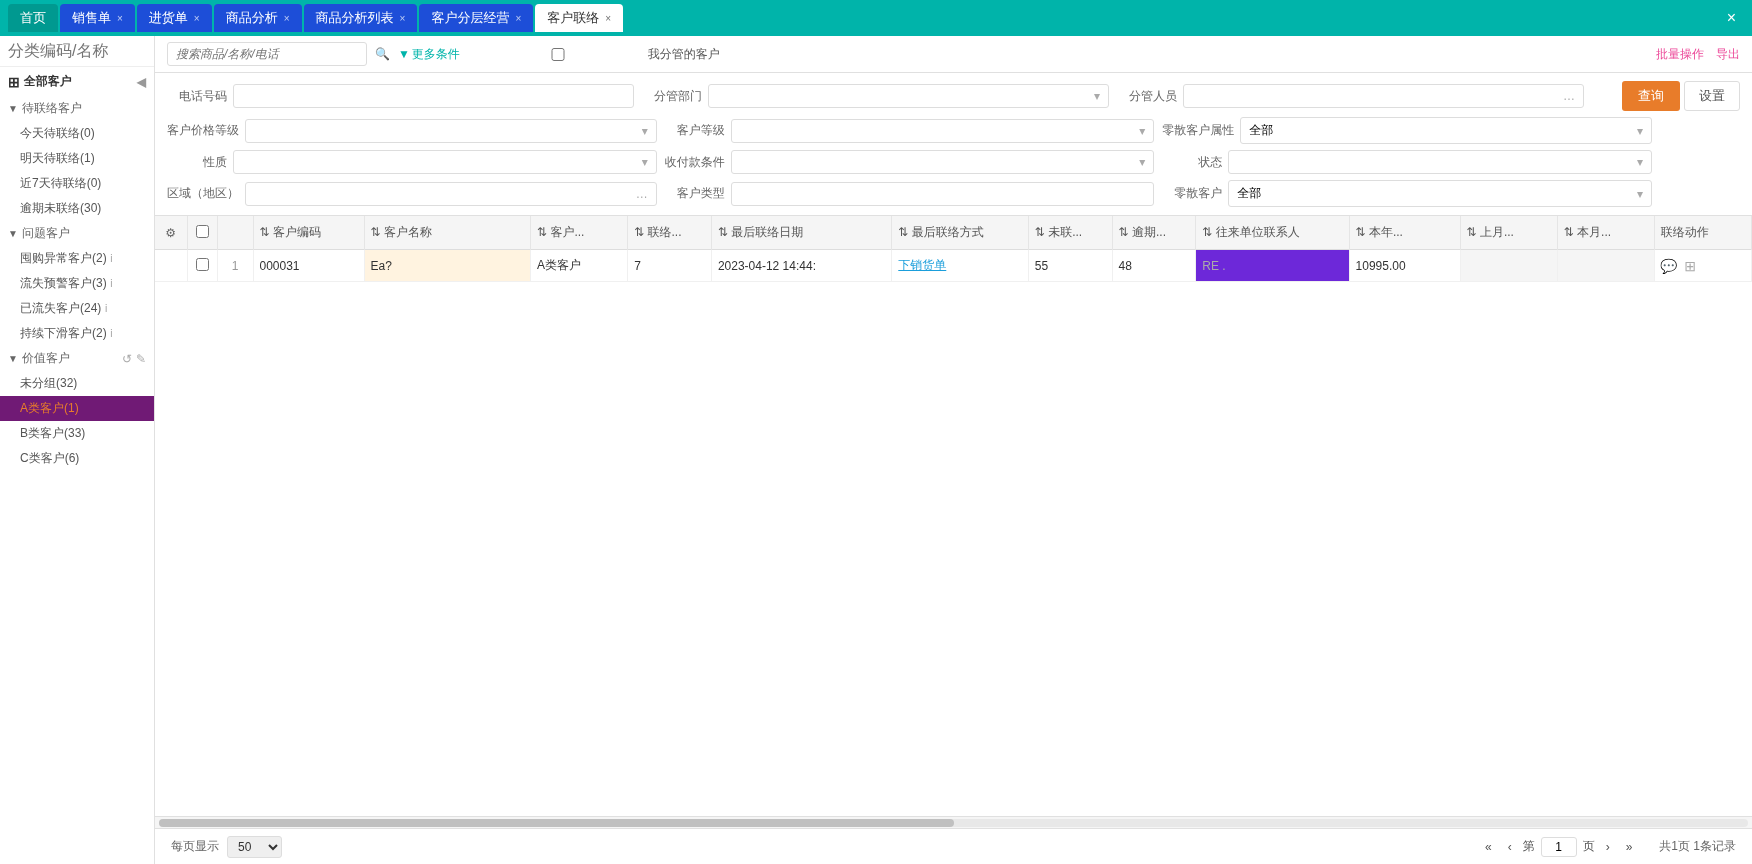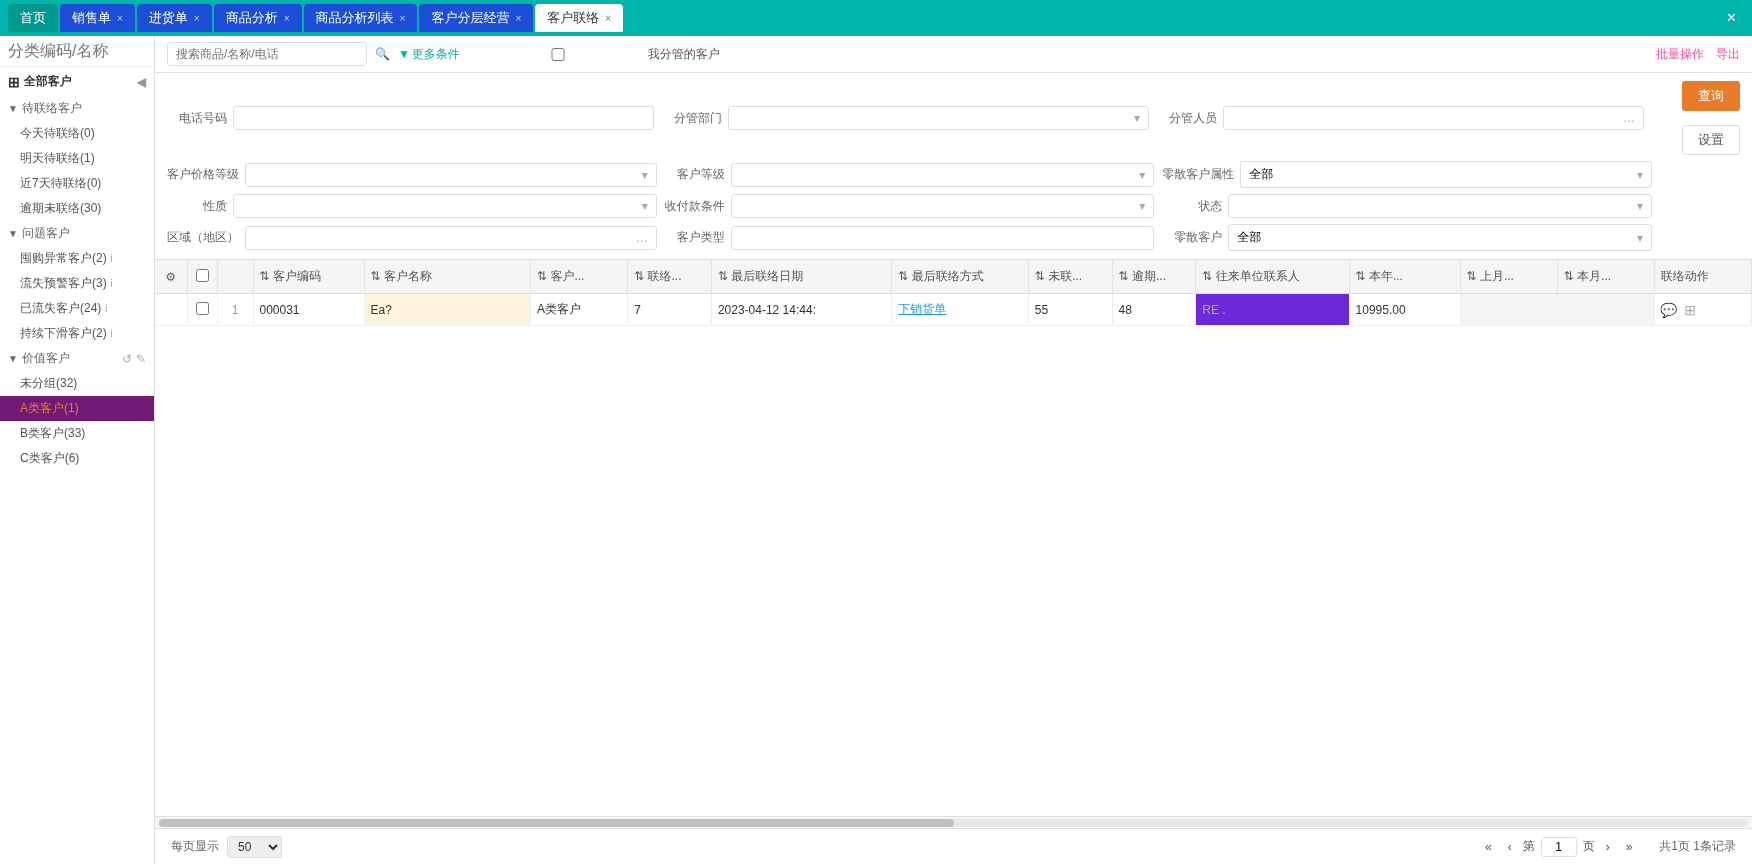--- a/index.html
+++ b/index.html
@@ -117,20 +117,21 @@
       padding: 6px 12px;
       border-bottom: 1px solid #e0e0e0;
       gap: 8px;
     }
     .filter-bar input {
       border: 1px solid #ddd;
       border-radius: 3px;
       padding: 4px 8px;
       width: 180px;
       outline: none;
+      font-style: italic;
     }
     .filter-bar .search-btn { color: #00b4aa; cursor: pointer; }
     .filter-more {
       display: flex;
       align-items: center;
       color: #00b4aa;
       cursor: pointer;
       gap: 2px;
     }
     .filter-checkbox {
@@ -387,21 +388,21 @@
             <span class="dropdown-arrow">▾</span>
           </div>
         </div>
         <div class="filter-field">
           <label>分管人员</label>
           <div class="field-input">
             <span></span>
             <span class="more-btn">…</span>
           </div>
         </div>
-        <div style="display:flex;flex-direction:column;gap:14px;margin-left:8px;padding-left:22px;">
+        <div style="display:flex;flex-direction:row;gap:4px;margin-left:8px;padding-left:22px;">
           <button class="query-btn">查询</button>
           <button class="settings-btn">设置</button>
         </div>
       </div>
 
       <div class="adv-filter-row">
         <div class="filter-field">
           <label>客户价格等级</label>
           <div class="field-input">
             <span></span>

